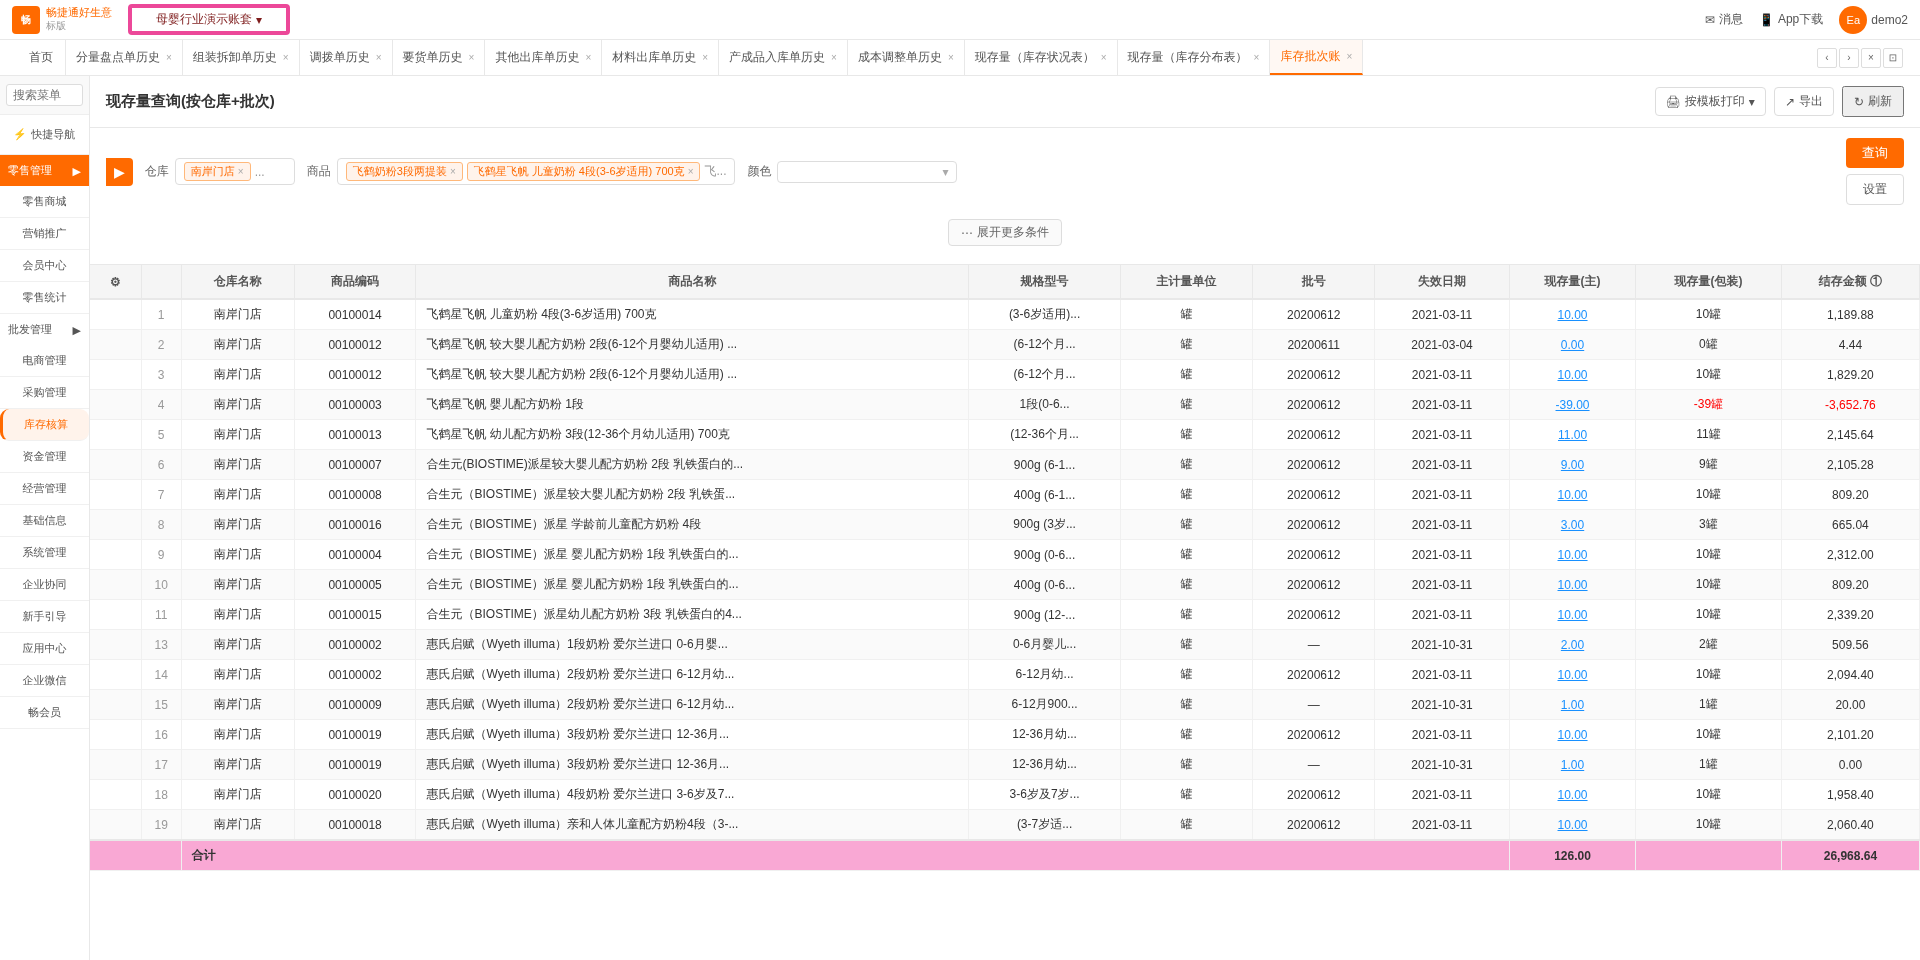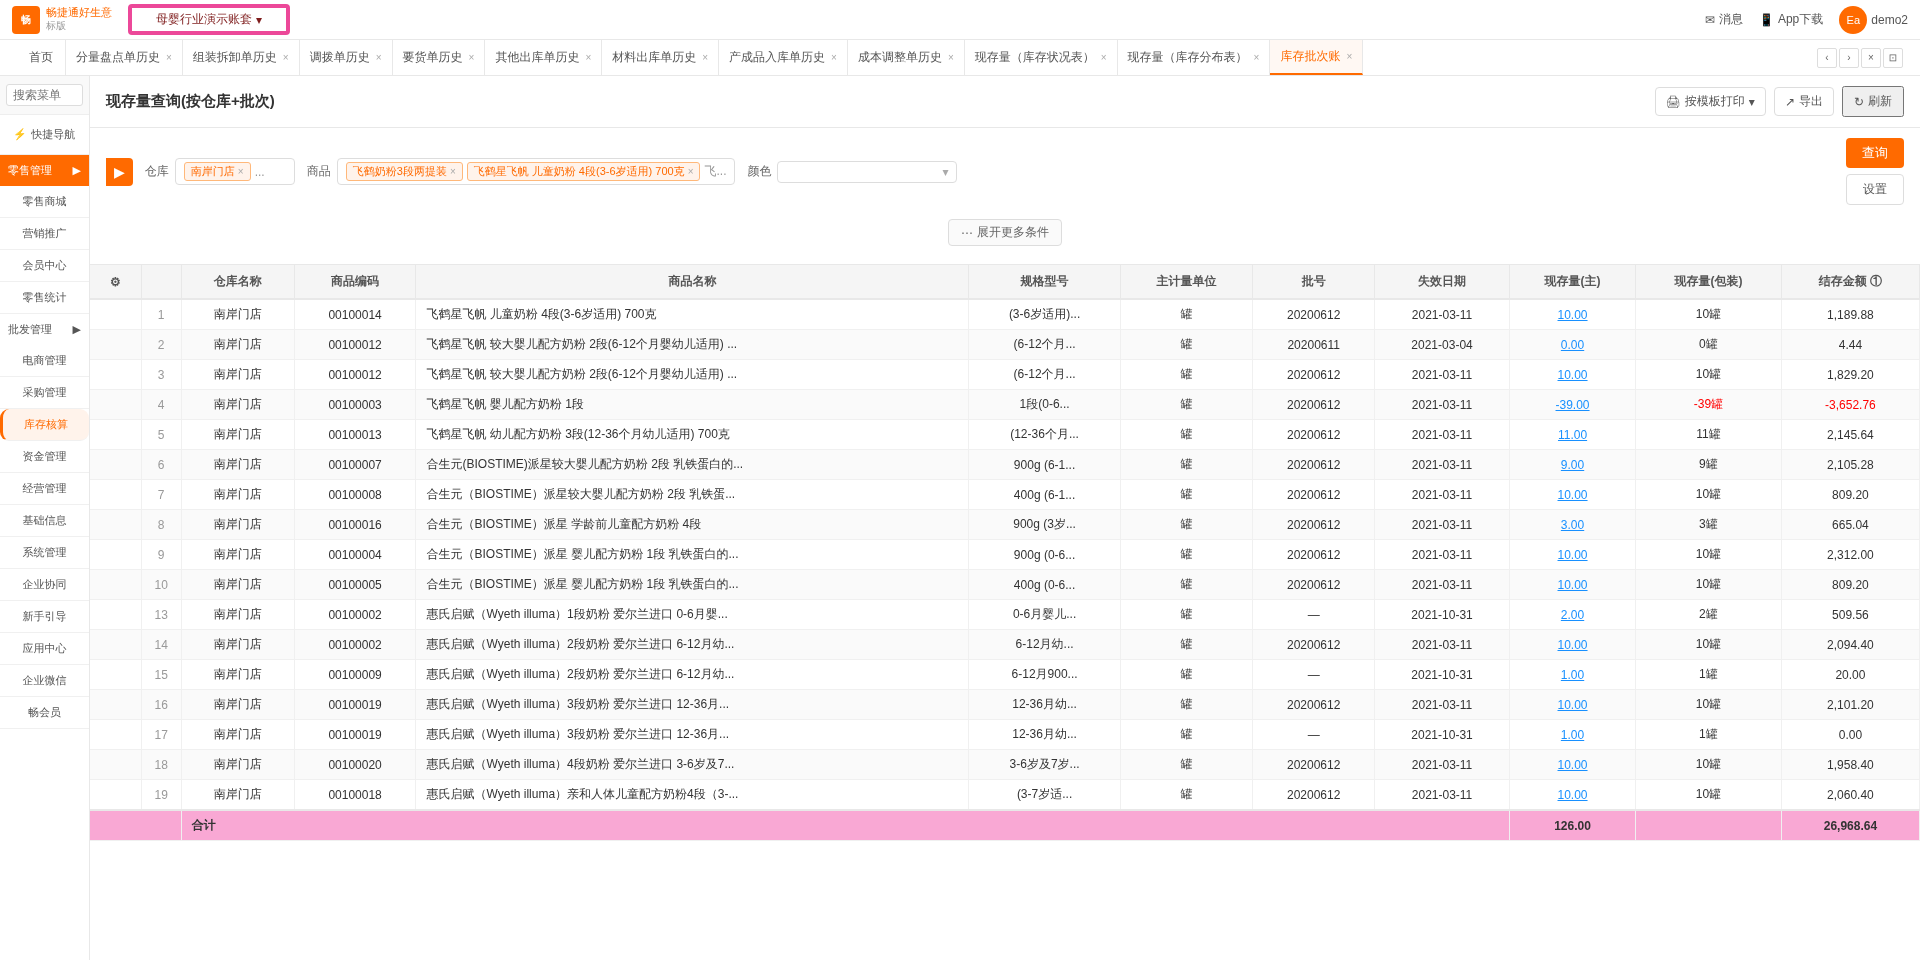--- a/index.html
+++ b/index.html
@@ -39,21 +39,21 @@
     .main-layout { display: flex; height: calc(960px - 76px); }
 
     
     .sidebar { width: 90px; background: #fff; border-right: 1px solid #e8e8e8; display: flex; flex-direction: column; }
     .sidebar-search { padding: 8px 6px; background: #f9f9f9; border-bottom: 1px solid #eee; }
     .sidebar-search-input { width: 100%; border: 1px solid #ddd; border-radius: 3px; padding: 3px 6px; font-size: 12px; }
     .sidebar-nav { padding: 6px 0; border-bottom: 1px solid #eee; }
     .sidebar-nav-item { display: flex; align-items: center; justify-content: center; padding: 6px 4px; font-size: 11px; color: #555; cursor: pointer; gap: 4px; }
     .sidebar-item { padding: 8px 4px; text-align: center; font-size: 11px; color: #555; cursor: pointer; border-bottom: 1px solid #f0f0f0; }
     .sidebar-item.active { background: #fff3eb; color: #ff6a00; border-left: 3px solid #ff6a00; border-radius: 9px; }
-    .sidebar-item-with-arrow { display: flex; align-items: center; justify-content: space-between; padding: 8px 8px; font-size: 11px; color: #555; cursor: pointer; }
+    .sidebar-item-with-arrow { display: flex; align-items: flex-end; justify-content: space-between; padding: 8px 8px; font-size: 11px; color: #555; cursor: pointer; }
     .sidebar-item-with-arrow.active { background: #ff6a00; color: #fff; }
 
     
     .content { flex: 1; display: flex; flex-direction: column; overflow: hidden; }
 
     
     .page-header { display: flex; align-items: center; justify-content: space-between; padding: 10px 16px; background: #fff; border-bottom: 1px solid #e8e8e8; }
     .page-title { font-size: 15px; font-weight: bold; color: #333; }
     .page-actions { display: flex; align-items: center; gap: 8px; }
     .btn-template { display: flex; align-items: center; gap: 4px; padding: 5px 10px; border: 1px solid #ddd; border-radius: 4px; background: #fff; font-size: 12px; color: #555; cursor: pointer; }
@@ -449,20 +449,34 @@
     <td>400g (0-6...</td>
     <td>罐</td>
     <td>20200612</td>
     <td>2021-03-11</td>
     <td class="underline-blue ">10.00</td>
     <td class="">10罐</td>
     <td class="">809.20</td>
   </tr>
             <tr>
     <td></td>
+    <td class="col-num">11</td>
+    <td>南岸门店</td>
+    <td>00100015</td>
+    <td style="text-align:left;">合生元（BIOSTIME）派星幼儿配方奶粉 3段 乳铁蛋白的4...</td>
+    <td>900g (12-...</td>
+    <td>罐</td>
+    <td>20200612</td>
+    <td>2021-03-11</td>
+    <td class="underline-blue ">10.00</td>
+    <td class="">10罐</td>
+    <td class="">2,339.20</td>
+  </tr>
+            <tr>
+    <td></td>
     <td class="col-num">13</td>
     <td>南岸门店</td>
     <td>00100002</td>
     <td style="text-align:left;">惠氏启赋（Wyeth illuma）1段奶粉 爱尔兰进口 0-6月婴...</td>
     <td>0-6月婴儿...</td>
     <td>罐</td>
     <td>—</td>
     <td>2021-10-31</td>
     <td class="underline-blue ">2.00</td>
     <td class="">2罐</td>

